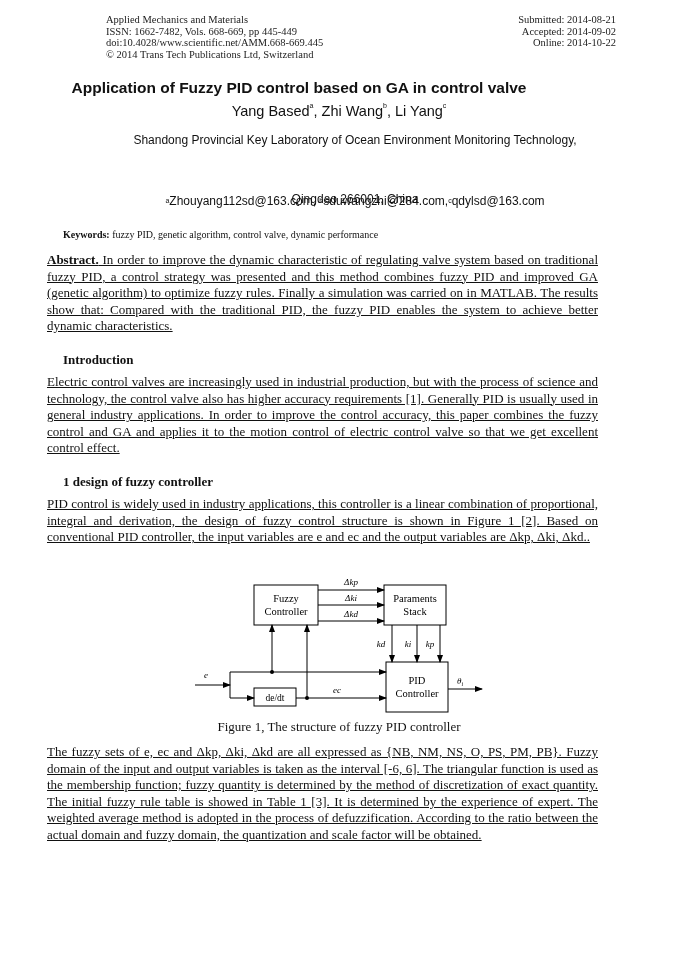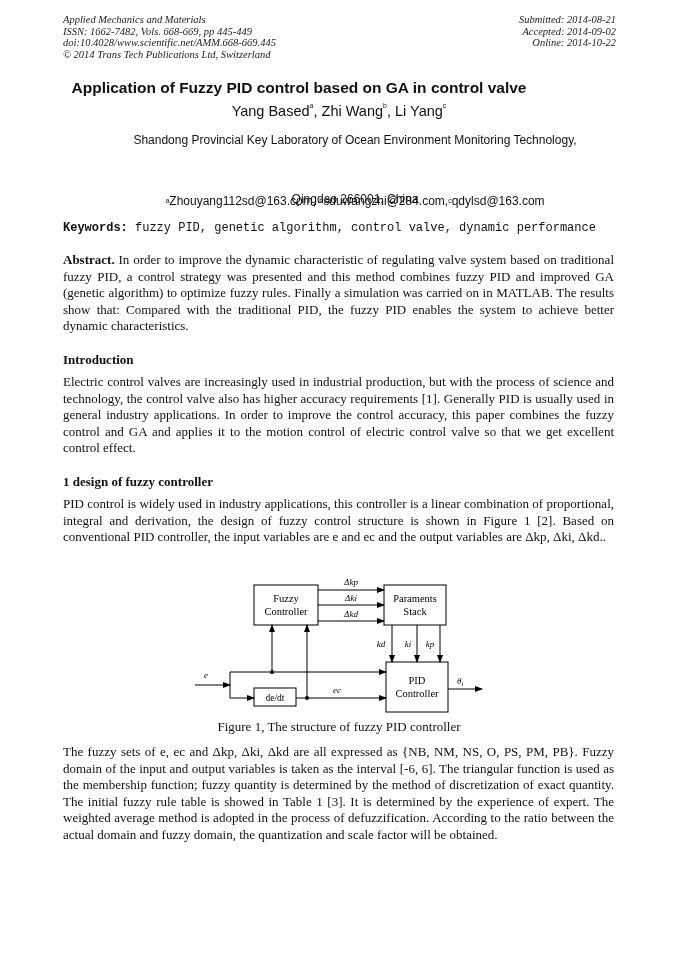--- a/index.html
+++ b/index.html
@@ -1,25 +1,25 @@
 <!DOCTYPE html>
 <html><head>
 <meta charset="utf-8">
 <style>
   html, body { margin:0; padding:0; background:#fff; }
   body { width:678px; height:959px; position:relative; overflow:hidden; color:#111; }
-  .hdr { position:absolute; top:14px; font-family:"Liberation Serif", serif; font-style:italic; font-size:10.5px; line-height:11.5px; color:#222; }
+  .hdr { position:absolute; top:14px; font-family:"Liberation Serif", serif; font-size:10.5px; line-height:11.5px; color:#222;margin-left:43px; }
   .hdr-left { left:63px; }
   .hdr-right { right:62px; text-align:right; }
   .title { position:absolute; top:79px; left:0; width:598px; text-align:center; font-family:"Liberation Sans", sans-serif; font-weight:bold; font-size:15.5px; }
   .authors { position:absolute; top:103px; left:0; width:678px; text-align:center; font-family:"Liberation Sans", sans-serif; font-size:14.5px; }
   .affil { position:absolute; left:16px; width:678px; text-align:center; font-family:"Liberation Sans", sans-serif; font-size:12px; line-height:15px; }
   sup { font-size:7px; vertical-align:top; position:relative; top:-1px; }
-  .block { position:absolute; left:63px; width:551px; font-family:"Liberation Serif", serif; font-size:13px; line-height:16.6px; text-align:justify; }
-  .kw { position:absolute; top:221px; left:63px; font-family:Liberation Mono, monospace; font-size:12px; }
+  .block { position:absolute; left:47px; width:551px; font-family:"Liberation Serif", serif; font-size:13px; line-height:16.6px; text-align:justify;text-decoration:underline; }
+  .kw { position:absolute; top:229px; left:63px; font-family:Liberation Serif, serif; font-size:10px; }
   .heading { position:absolute; left:63px; font-family:"Liberation Serif", serif; font-weight:bold; font-size:13px; }
   .fig { position:absolute; left:190px; top:572px; width:300px; height:150px; }
   .caption { position:absolute; top:719px; left:0; width:678px; text-align:center; font-family:"Liberation Serif", serif; font-size:13px; }
 </style>
 </head>
 <body>
 
 <div class="hdr hdr-left">
   <div>Applied Mechanics and Materials</div>
   <div>ISSN: 1662-7482, Vols. 668-669, pp 445-449</div>

